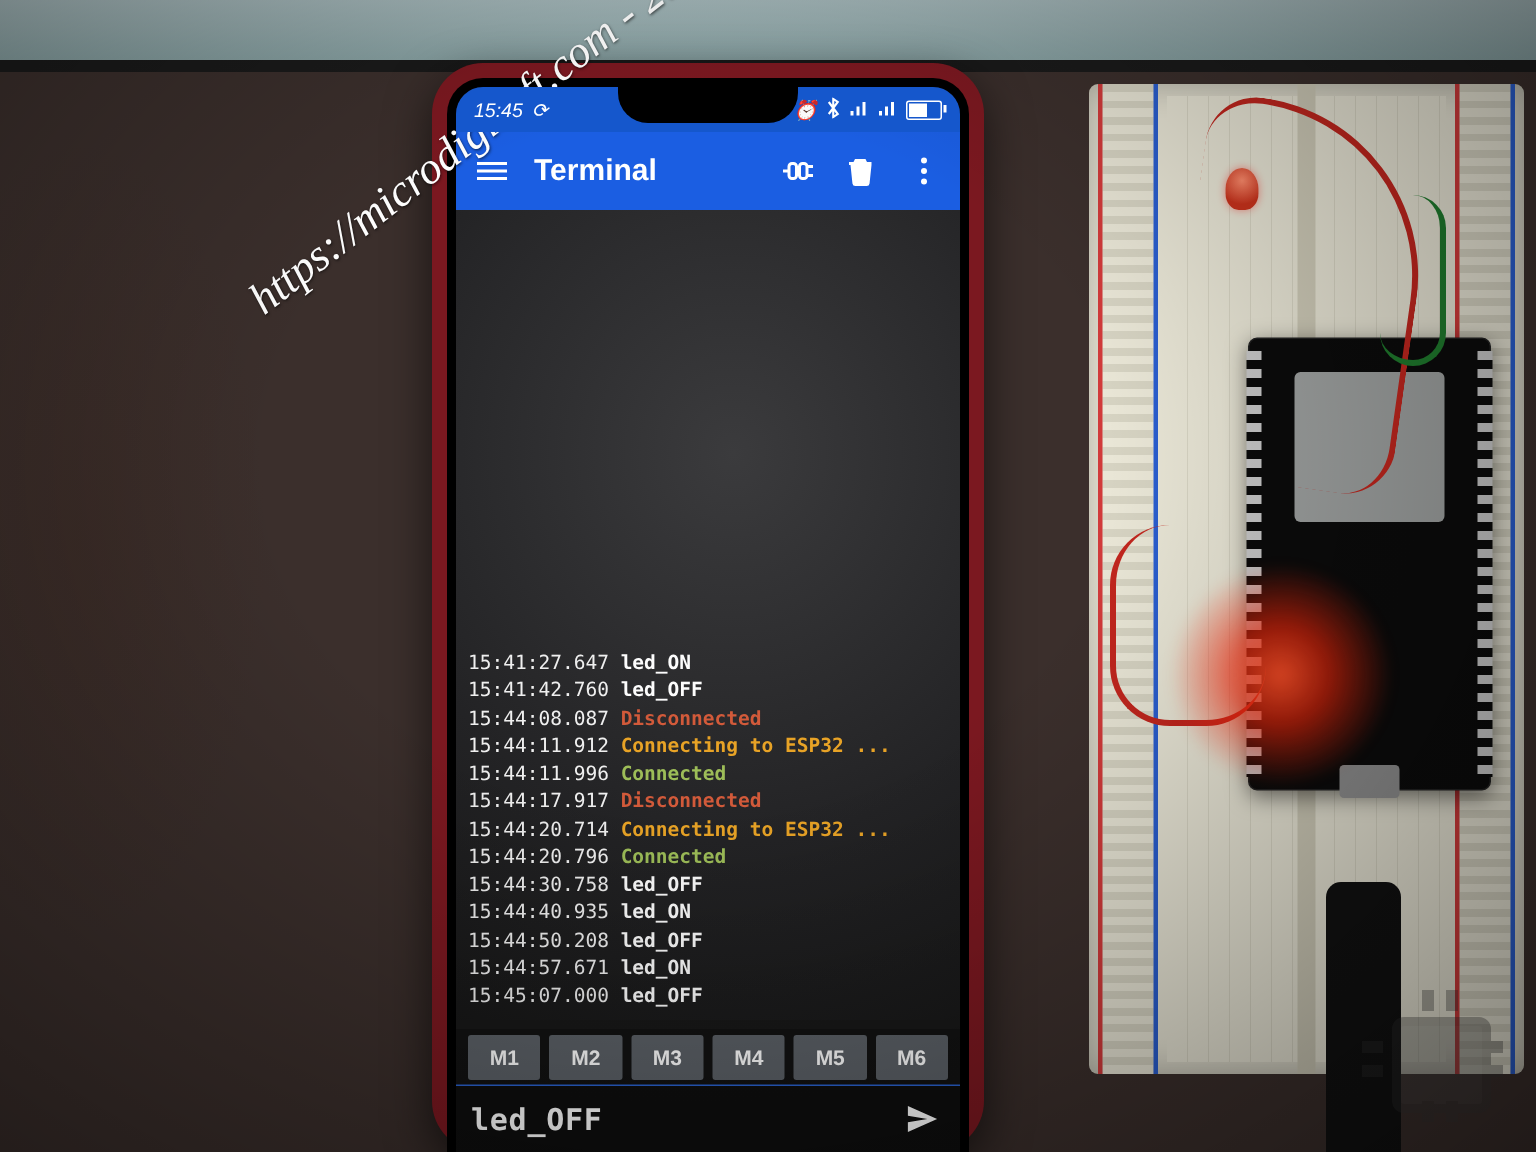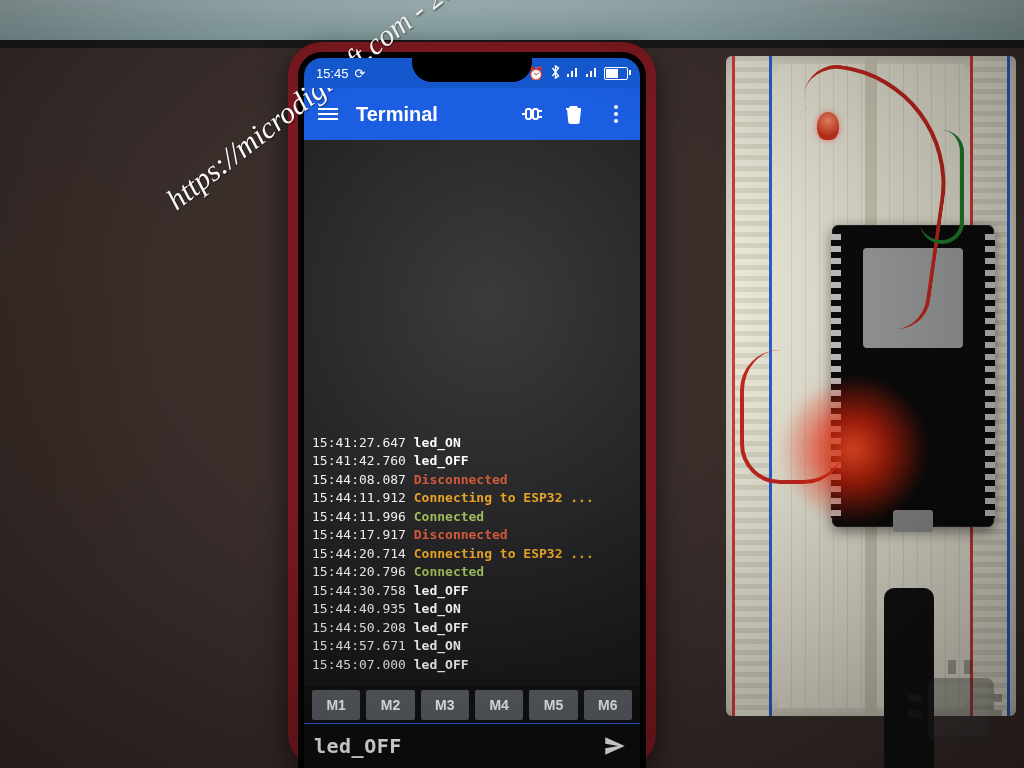--- a/index.html
+++ b/index.html
@@ -38,21 +38,21 @@
     background:#7b1820; border-radius:34px; box-shadow:0 10px 30px rgba(0,0,0,0.6); }
   .phone-bezel { position:absolute; left:10px; right:10px; top:10px; bottom:0; background:#000;
     border-radius:24px 24px 0 0; overflow:hidden; }
   .screen { position:absolute; left:6px; right:6px; top:6px; bottom:0; background:#181818;
     border-radius:18px 18px 0 0; overflow:hidden; color:#fff; }
   .notch { position:absolute; top:0; left:50%; transform:translateX(-50%);
     width:120px; height:24px; background:#000; border-radius:0 0 20px 20px; z-index:20; }
 
   .statusbar { height:30px; background:#1557cc; position:relative; font-size:13px;
     display:flex; align-items:center; justify-content:space-between; padding:0 12px; z-index:10; }
-  .sb-left, .sb-right { display:flex; align-items:center; gap:6px; }
+  .sb-left, .sb-right { display:flex; align-items:center; gap:6px;font-style:italic; }
   .sb-right { gap:5px; }
   .battery { width:22px; height:11px; border:1.5px solid #fff; border-radius:2px; position:relative; }
   .battery:after { content:""; position:absolute; right:-4px; top:2px; width:2px; height:5px; background:#fff; }
   .battery .fill { position:absolute; left:1px; top:1px; bottom:1px; width:55%; background:#fff; }
 
   .appbar { height:52px; background:#1b5ee2; display:flex; align-items:center; padding:0 10px; gap:14px; }
   .ab-title { font-size:20px; font-weight:600; flex:1; }
   .ab-icon { display:flex; align-items:center; justify-content:center; width:28px; height:28px; }
   .hamburger span { display:block; width:20px; height:2px; background:#fff; margin:3px 0; }
   .dots { display:flex; flex-direction:column; gap:3px; align-items:center; }

